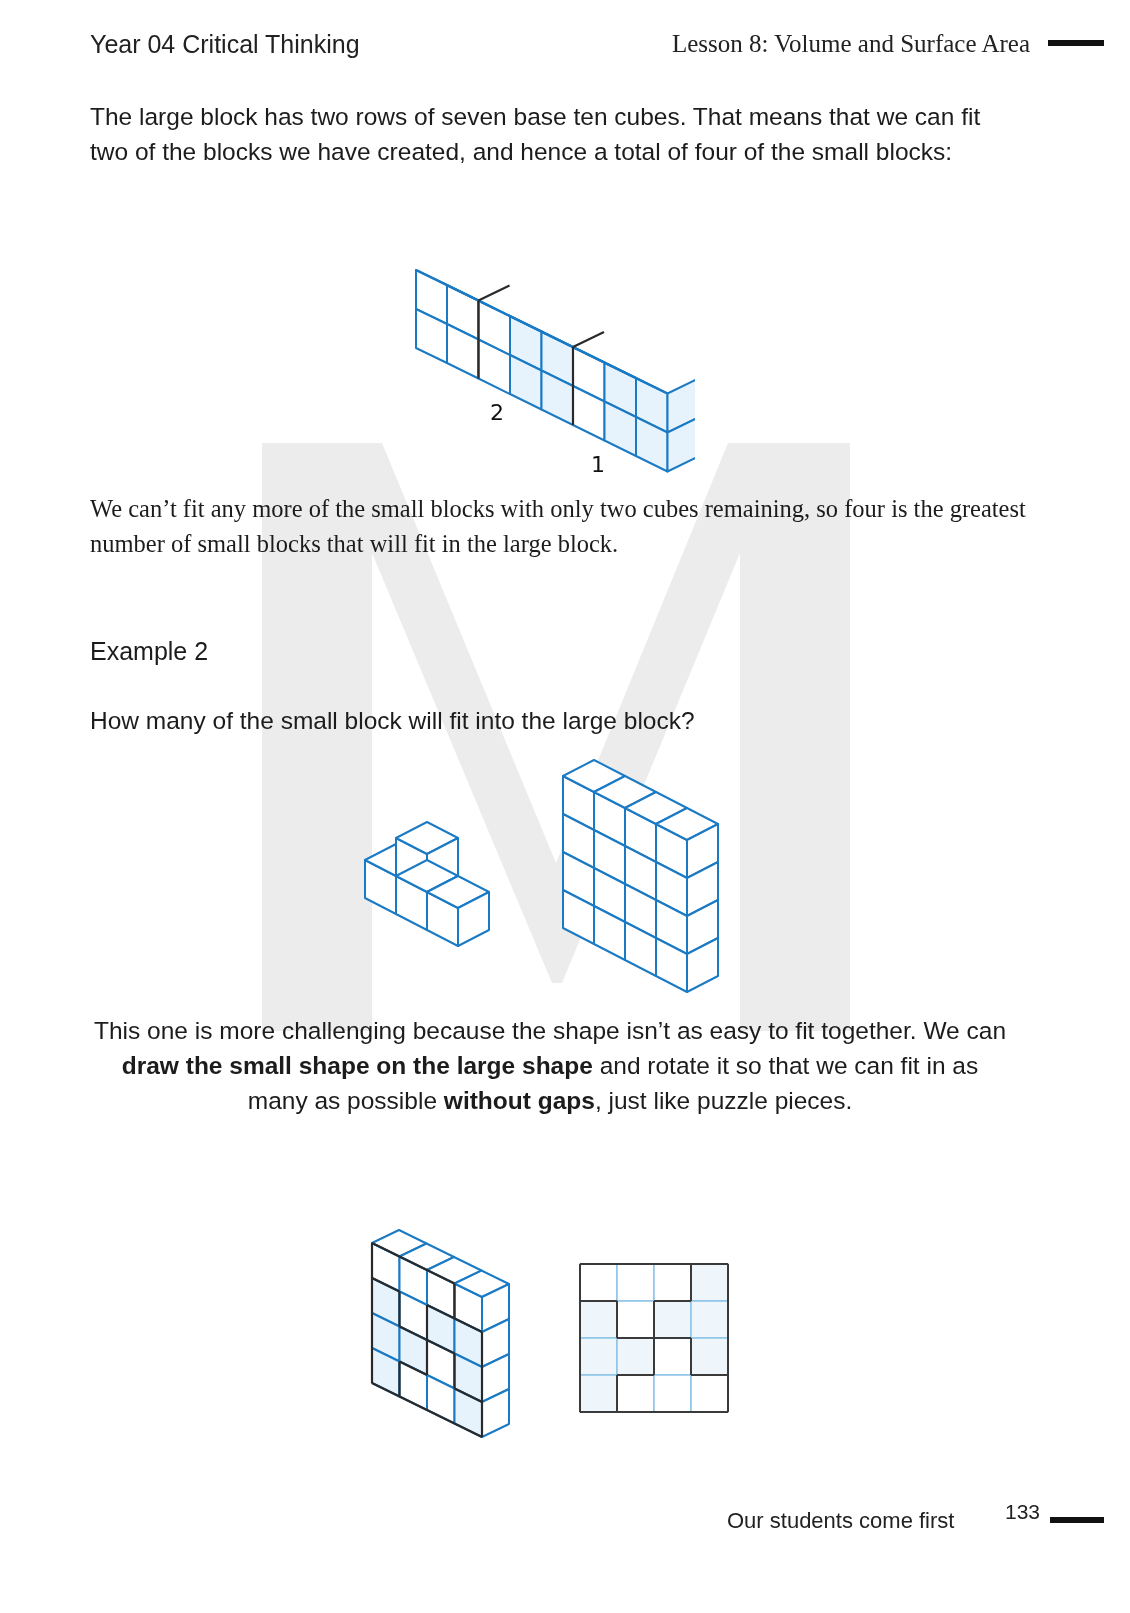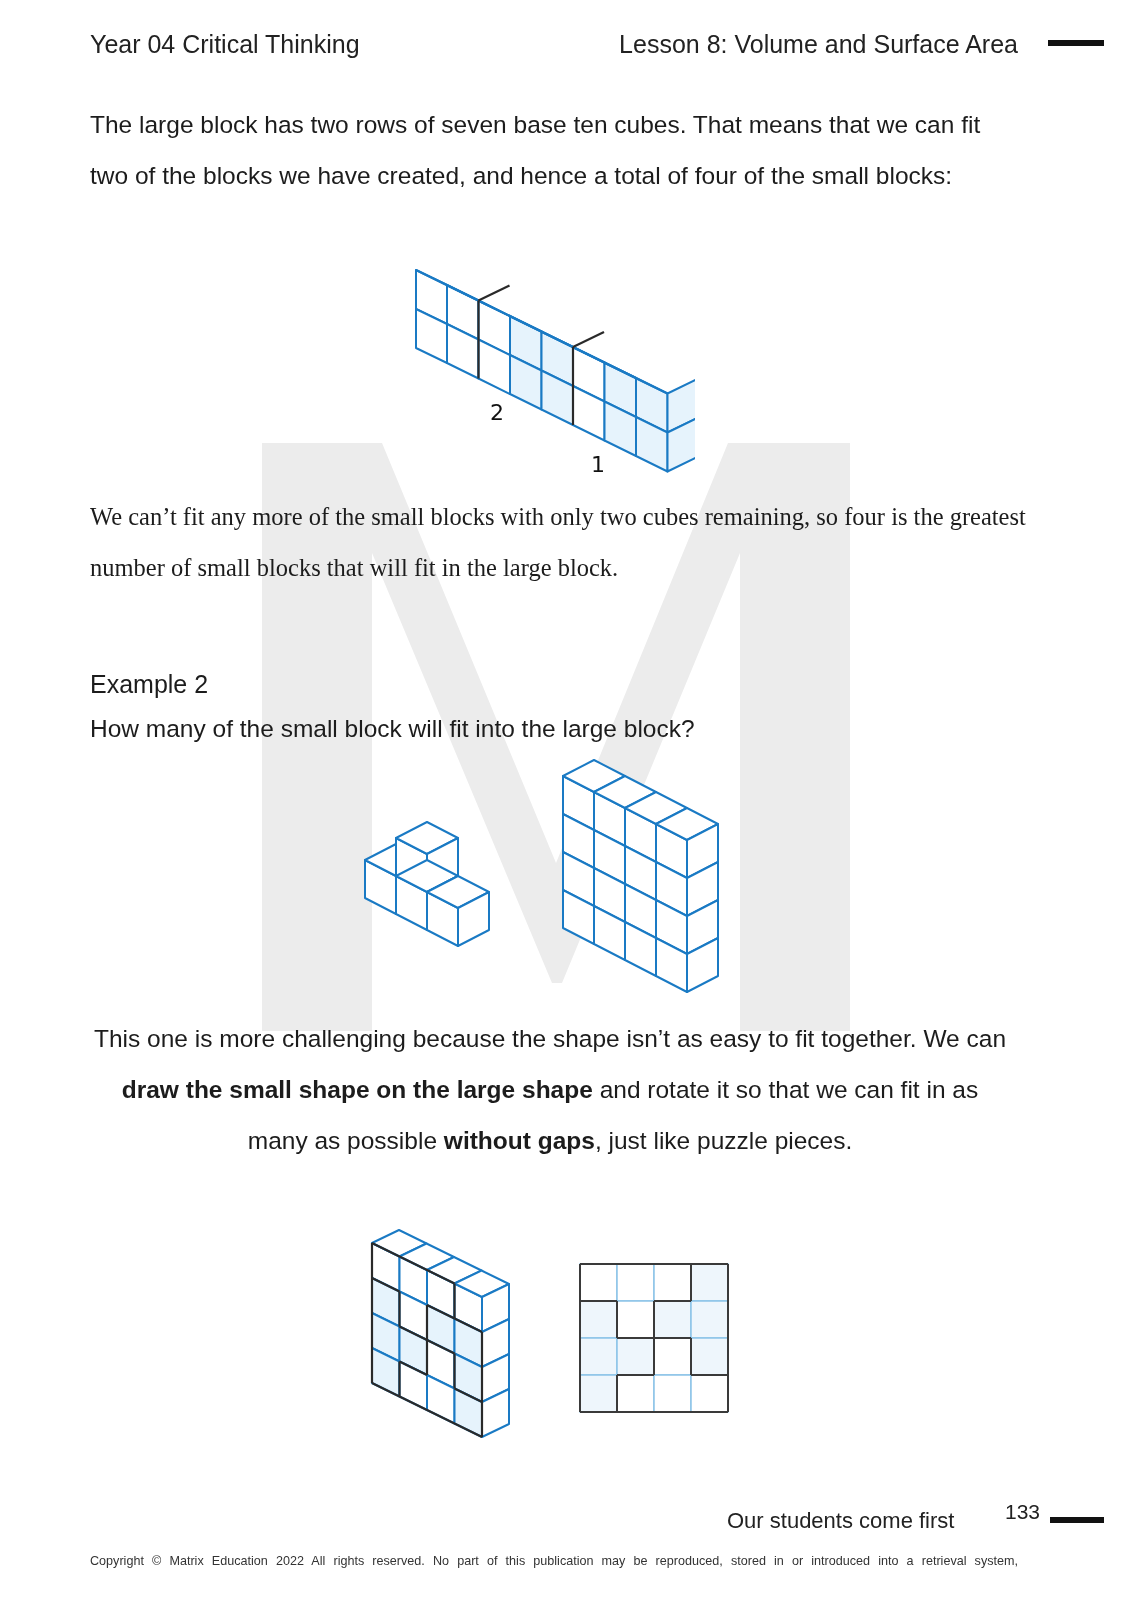--- a/index.html
+++ b/index.html
@@ -2,23 +2,23 @@
 <html><head>
 <meta charset="utf-8">
 <style>
   html, body { margin: 0; padding: 0; background: #ffffff; }
   body { width: 1130px; height: 1613px; position: relative; overflow: hidden;
          font-family: "Liberation Sans", "DejaVu Sans", sans-serif; color: #1a1a1a; }
   .watermark { position: absolute; left: 262px; top: 443px; width: 588px; height: 588px; z-index: 0; }
   .layer { position: absolute; z-index: 1; }
   .header-left, .header-right { position: absolute; top: 30px; font-size: 25px; color: #222; }
   .header-left { left: 90px; }
-  .header-right { right: 112px; }
+  .header-right { right: 100px; font-family: Liberation Serif, serif; }
   .rule { position: absolute; height: 6px; background: #111; }
-  .para { position: absolute; left: 90px; width: 960px; font-size: 24.5px; line-height: 51px; color: #1c1c1c; }
+  .para { position: absolute; left: 90px; width: 960px; font-size: 24.5px; line-height: 35px; color: #1c1c1c; }
   .para b { font-weight: 700; }
   .heading { position: absolute; left: 90px; font-size: 25px; font-weight: 700; color: #1c1c1c; }
   .footer-tag { position: absolute; top: 1508px; left: 727px; font-size: 22px; color: #222; }
   .page-num { position: absolute; top: 1500px; left: 1005px; font-size: 21px; color: #222; }
   .copyright { position: absolute; left: 90px; top: 1553px; width: 928px; font-size: 12.6px; line-height: 17px; color: #333; text-align: justify; }
   .copyright .l1 { display: block; text-align: justify; text-align-last: justify; }
   .copyright .l2 { display: block; }
   svg text { font-family: "DejaVu Sans", sans-serif; }
 </style>
 </head>
@@ -65,21 +65,21 @@
       <line x1="63.5" y1="45.5" x2="94.5" y2="30.5" stroke="#2a2a2a" stroke-width="2.2"></line>
       <line x1="158" y1="92" x2="158" y2="170" stroke="#2a2a2a" stroke-width="2.2"></line>
       <line x1="158" y1="92" x2="189" y2="77" stroke="#2a2a2a" stroke-width="2.2"></line>
     </g>
   <text x="75" y="165" font-size="22" fill="#111">2</text>
   <text x="176" y="217" font-size="22" fill="#111">1</text>
 </svg>
 
 <div class="para layer" style="top:491px; width:940px;font-family:Liberation Serif, serif;">We can’t fit any more of the small blocks with only two cubes remaining, so four is the greatest number of small blocks that will fit in the large block.</div>
 
-<div class="heading layer" style="top:670px; font-weight:500;">Example 2</div>
+<div class="heading layer" style="top:637px; font-weight:500;">Example 2</div>
 <div class="para layer" style="top:703px;">How many of the small block will fit into the large block?</div>
 
 <svg class="layer" style="left:360px; top:755px;" width="380" height="255" viewBox="0 0 380 255">
   <g id="d2" stroke="#1a7ac4" stroke-width="2" fill="none" stroke-linejoin="round">
       <polygon points="5,105 36,121 36,159 5,143" fill="#ffffff" stroke="#1a7ac4" stroke-width="2"></polygon>
       <polygon points="5,105 36,121 67,105 36,89" fill="#ffffff" stroke="#1a7ac4" stroke-width="2"></polygon>
       <polygon points="36,121 67,105 67,143 36,159" fill="#ffffff" stroke="#1a7ac4" stroke-width="2"></polygon>
       <polygon points="36,83 67,99 67,137 36,121" fill="#ffffff" stroke="#1a7ac4" stroke-width="2"></polygon>
       <polygon points="36,83 67,99 98,83 67,67" fill="#ffffff" stroke="#1a7ac4" stroke-width="2"></polygon>
       <polygon points="67,99 98,83 98,121 67,137" fill="#ffffff" stroke="#1a7ac4" stroke-width="2"></polygon>
@@ -199,14 +199,13 @@
       <line x1="39" y1="113" x2="76" y2="113" stroke="#3a3a3a" stroke-width="2"></line>
       <line x1="76" y1="76" x2="76" y2="113" stroke="#3a3a3a" stroke-width="2"></line>
       <line x1="39" y1="113" x2="39" y2="150" stroke="#3a3a3a" stroke-width="2"></line>
     </g>
 </svg>
 
 <div class="footer-tag">Our students come first</div>
 <div class="page-num">133</div>
 <div class="rule" style="left:1050px; top:1517px; width:54px;"></div>
 <div class="copyright">
-  <span class="l1">Copyright © Matrix Education 2022 All rights reserved. No part of this publication may be reproduced, stored in or introduced into a retrieval system,</span>
 </div>
 
 </body></html>

